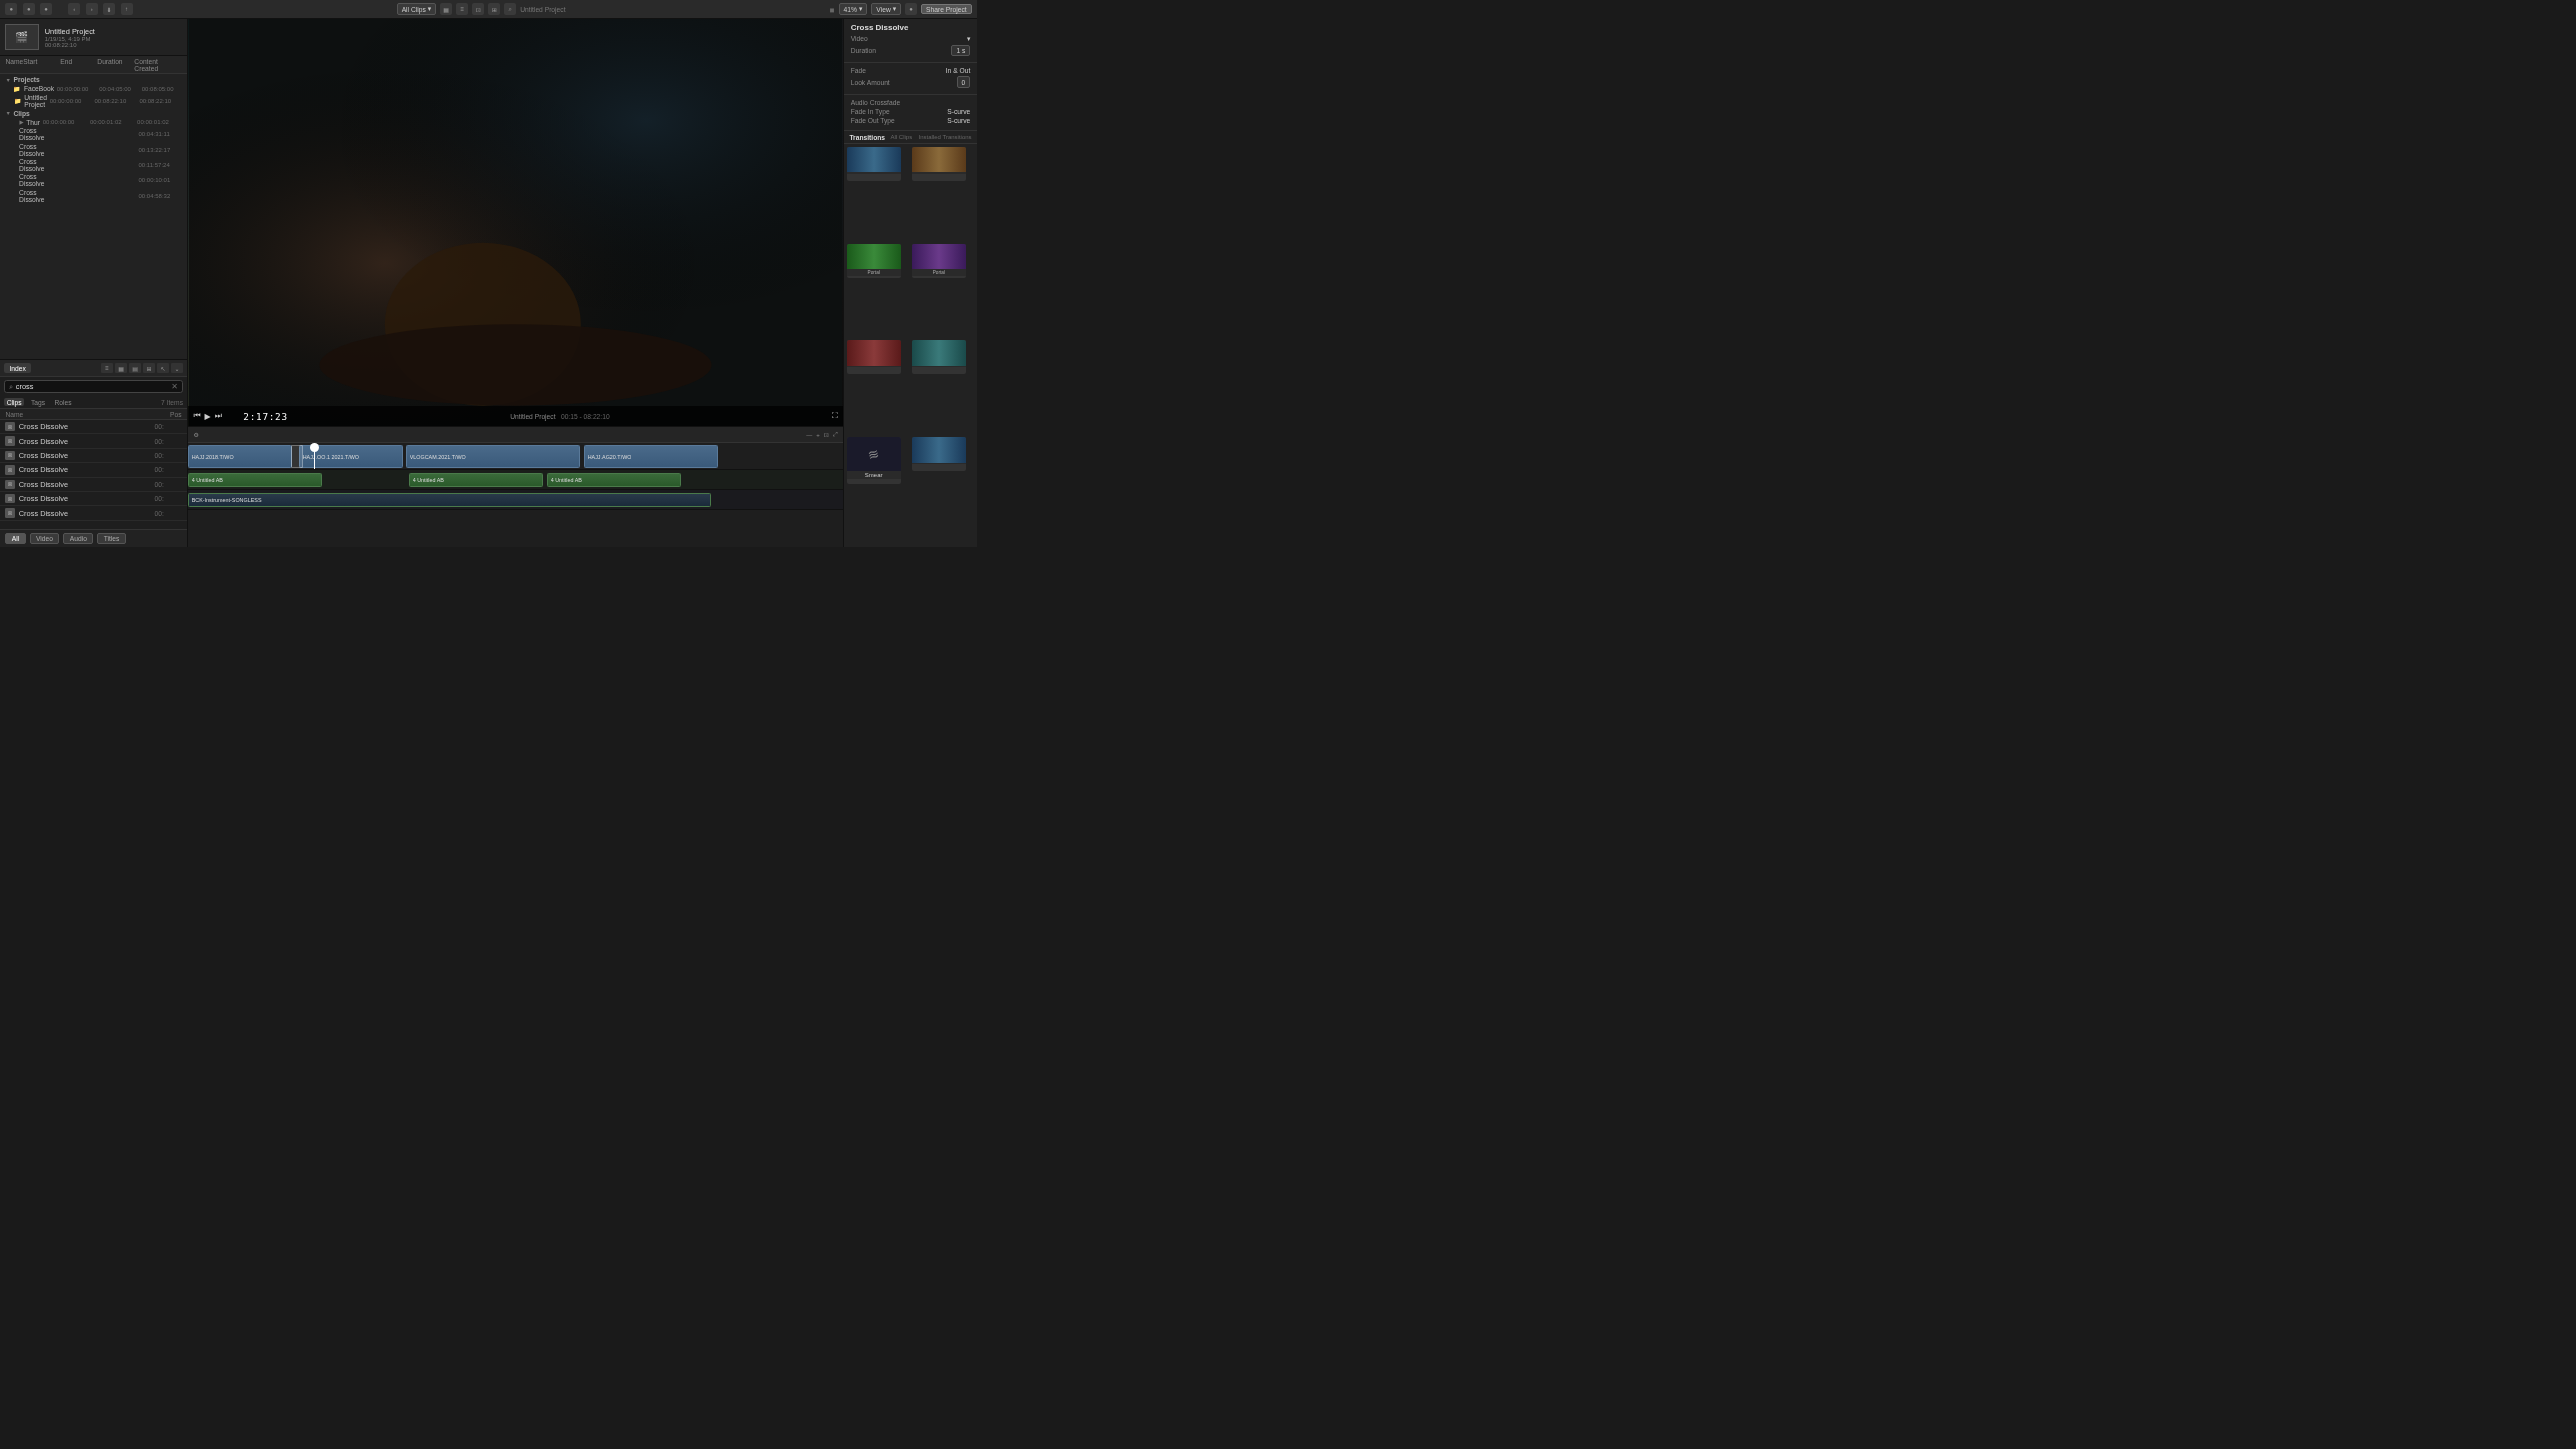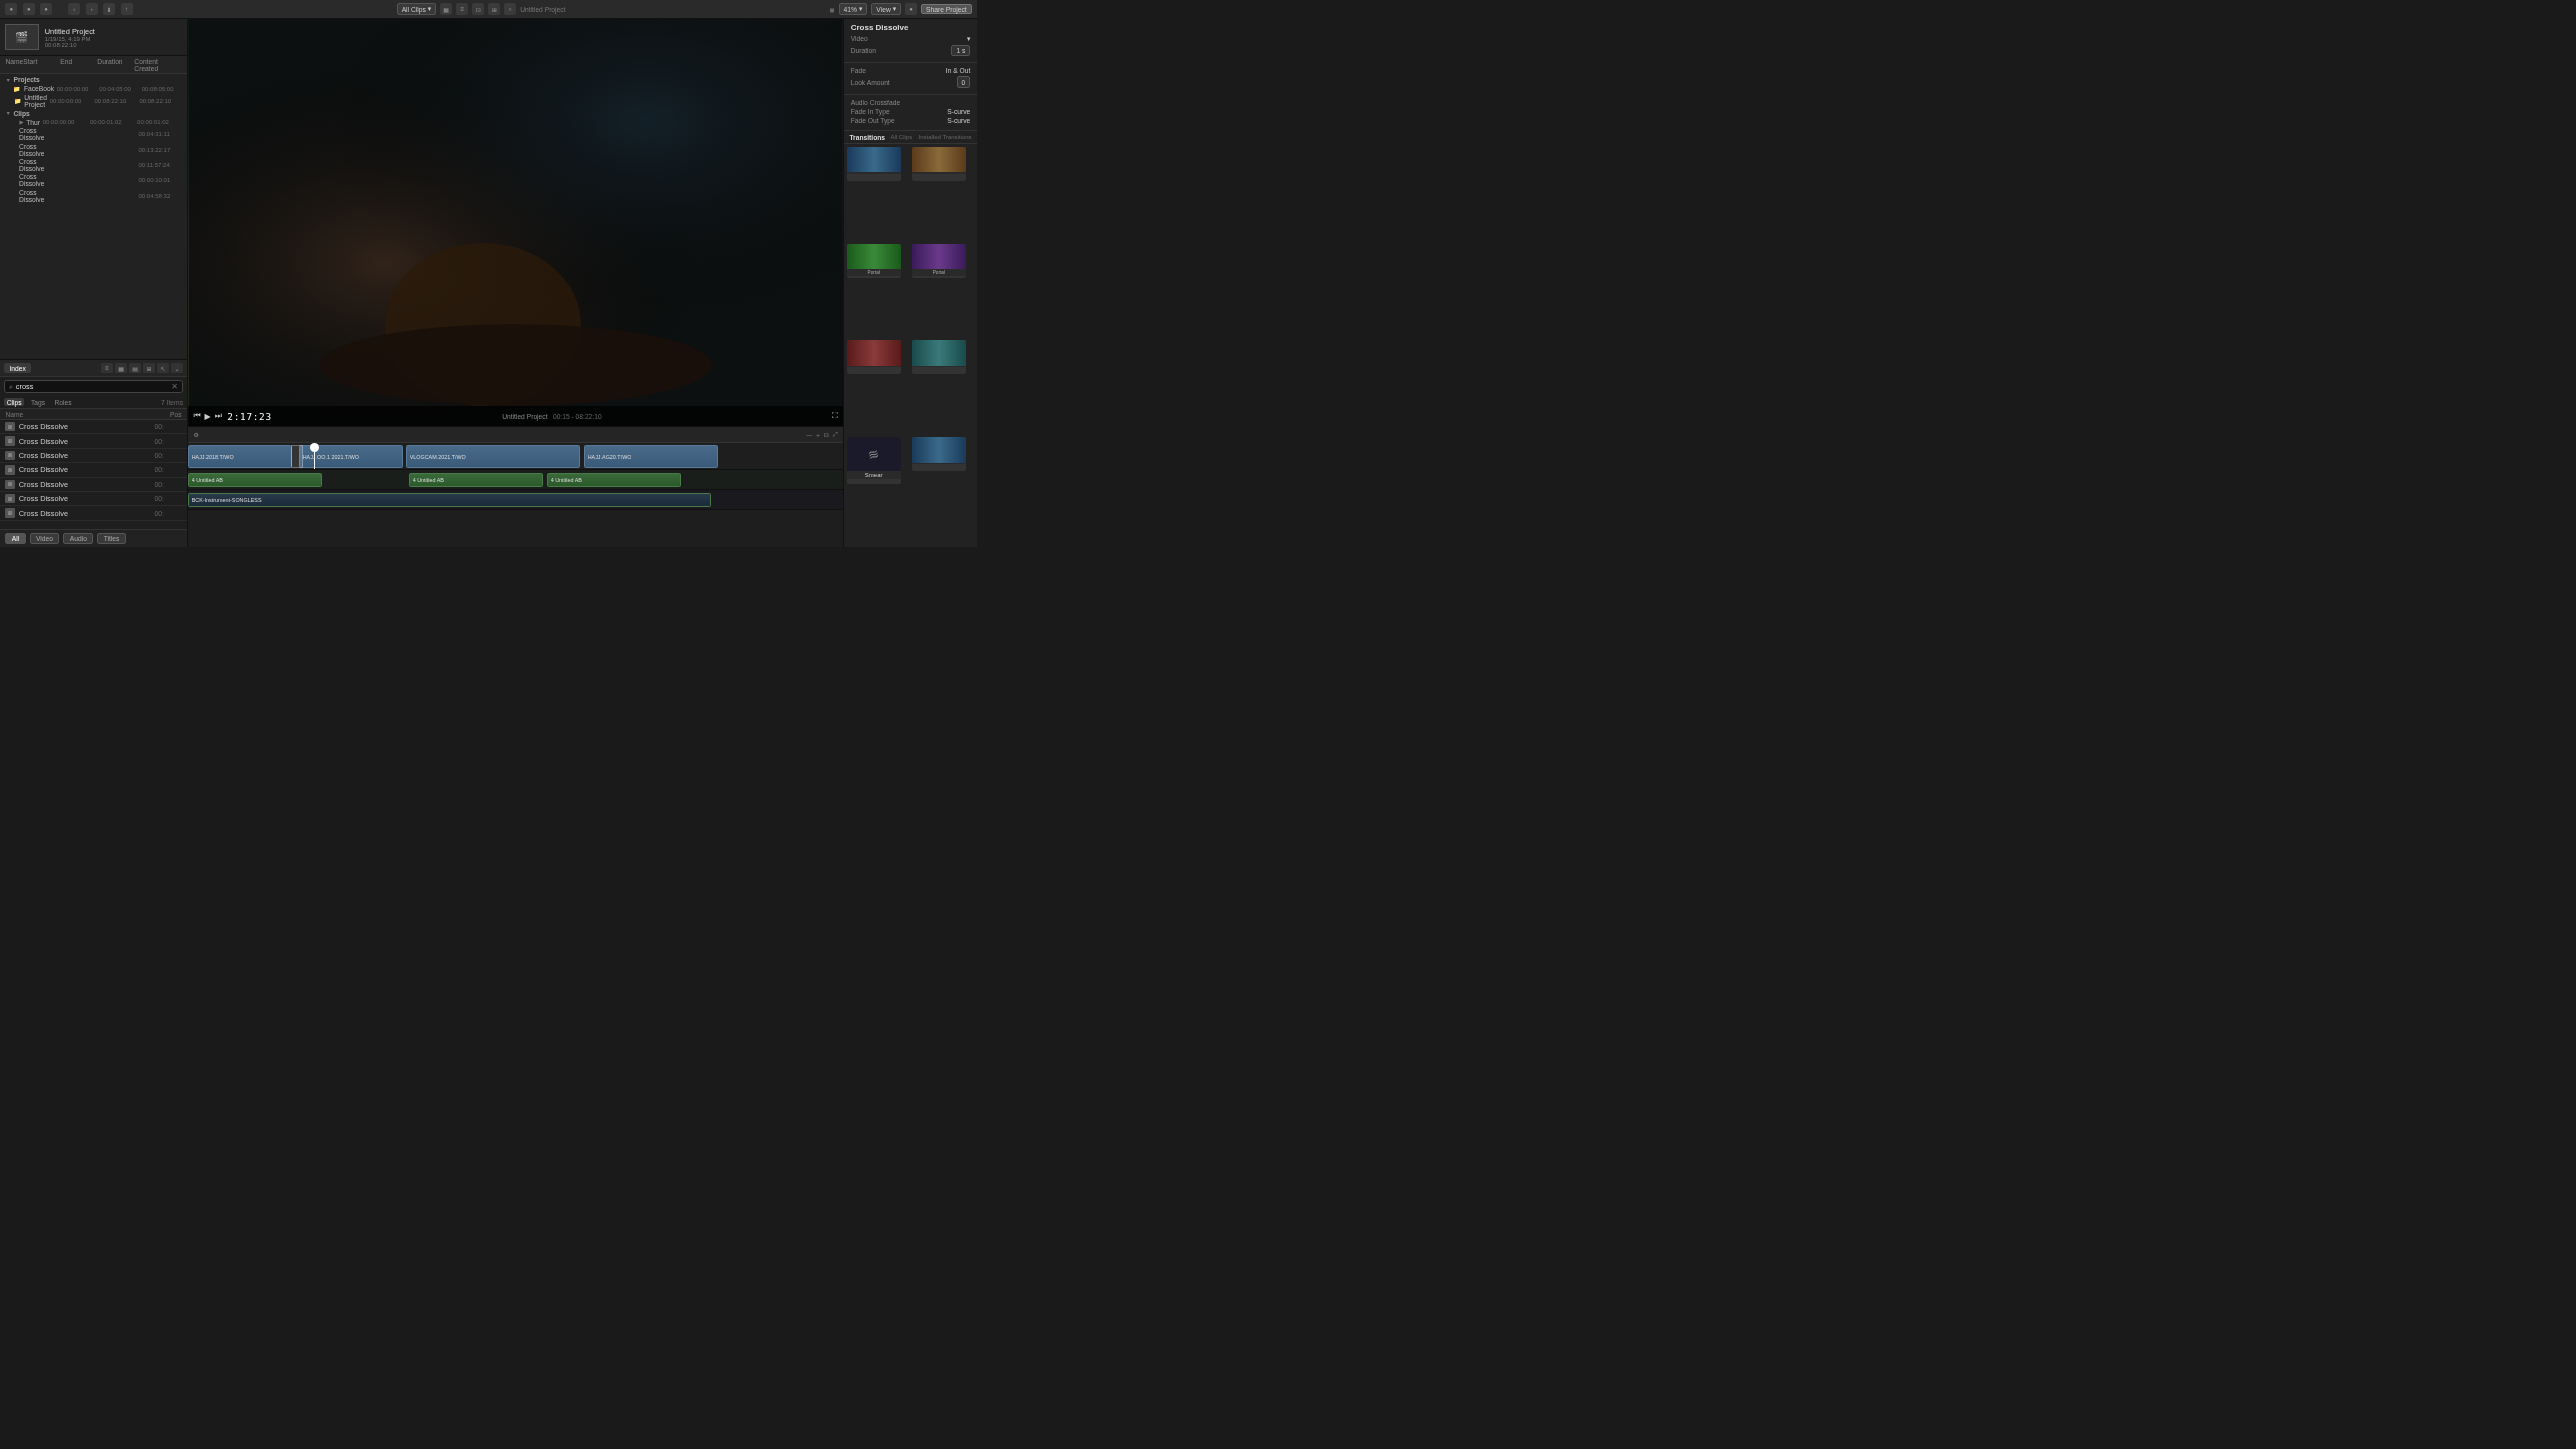--- a/index.html
+++ b/index.html
@@ -326,20 +326,21 @@
     }
     .preview-btn {
       color: #ccc;
       font-size: 8px;
     }
     .timecode {
       font-size: 9.4px;
       color: #fff;
       font-family: monospace;
       letter-spacing: 0.7px;
+      margin-left: 16px;
     }
     .preview-project-name {
       font-size: 6.7px;
       color: #888;
     }
     .preview-timecode-small {
       font-size: 6.7px;
       color: #666;
     }
 

